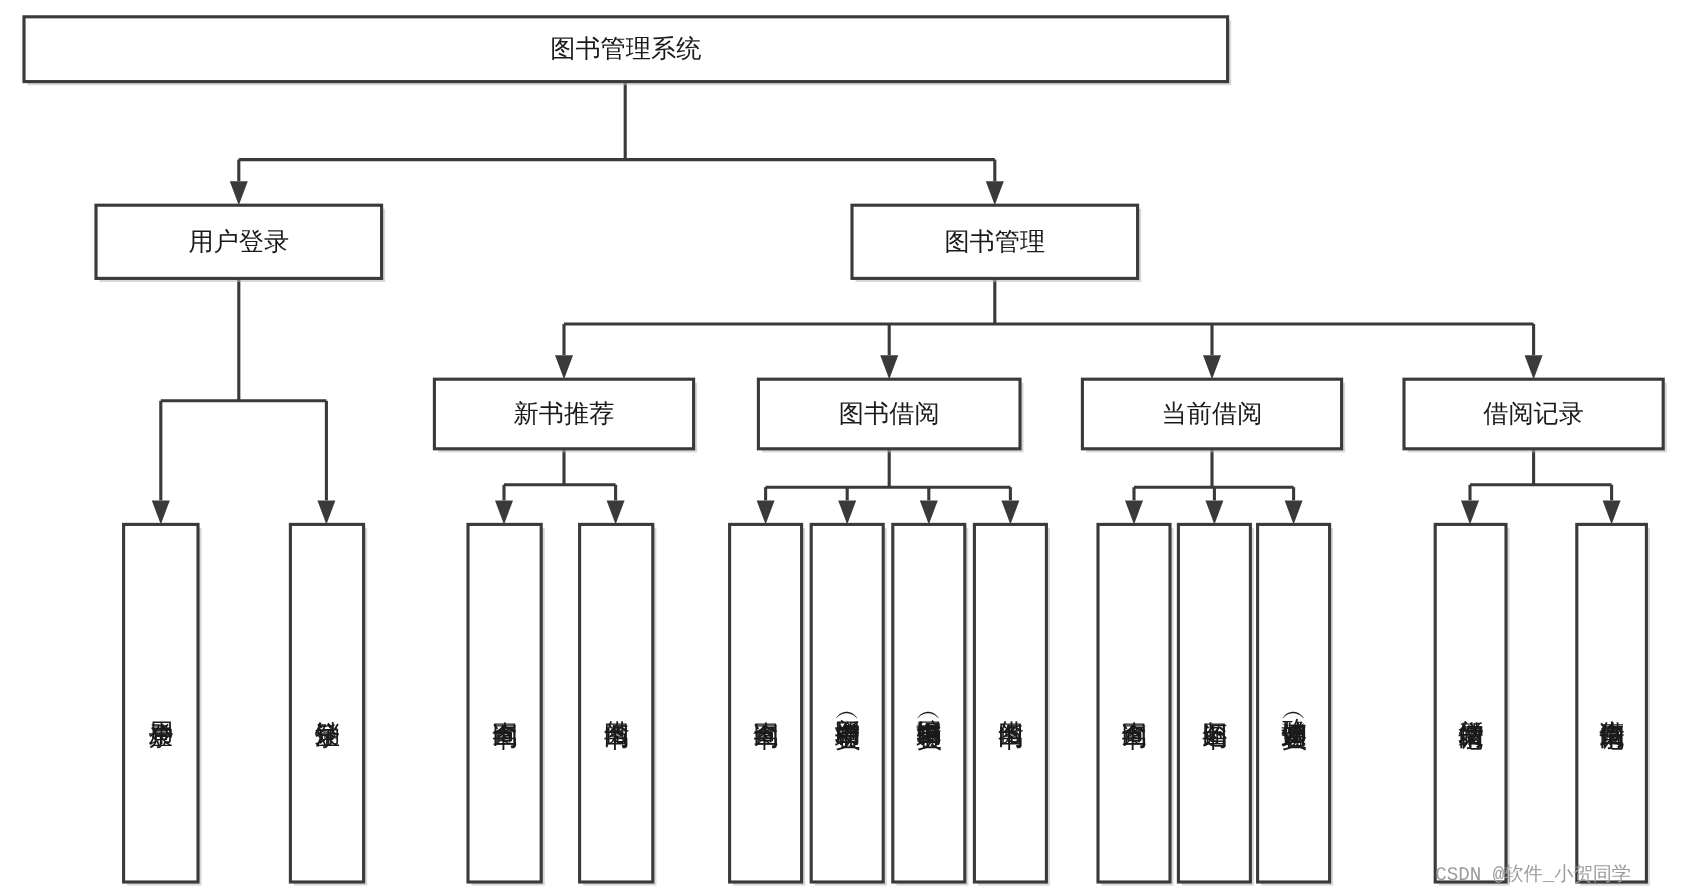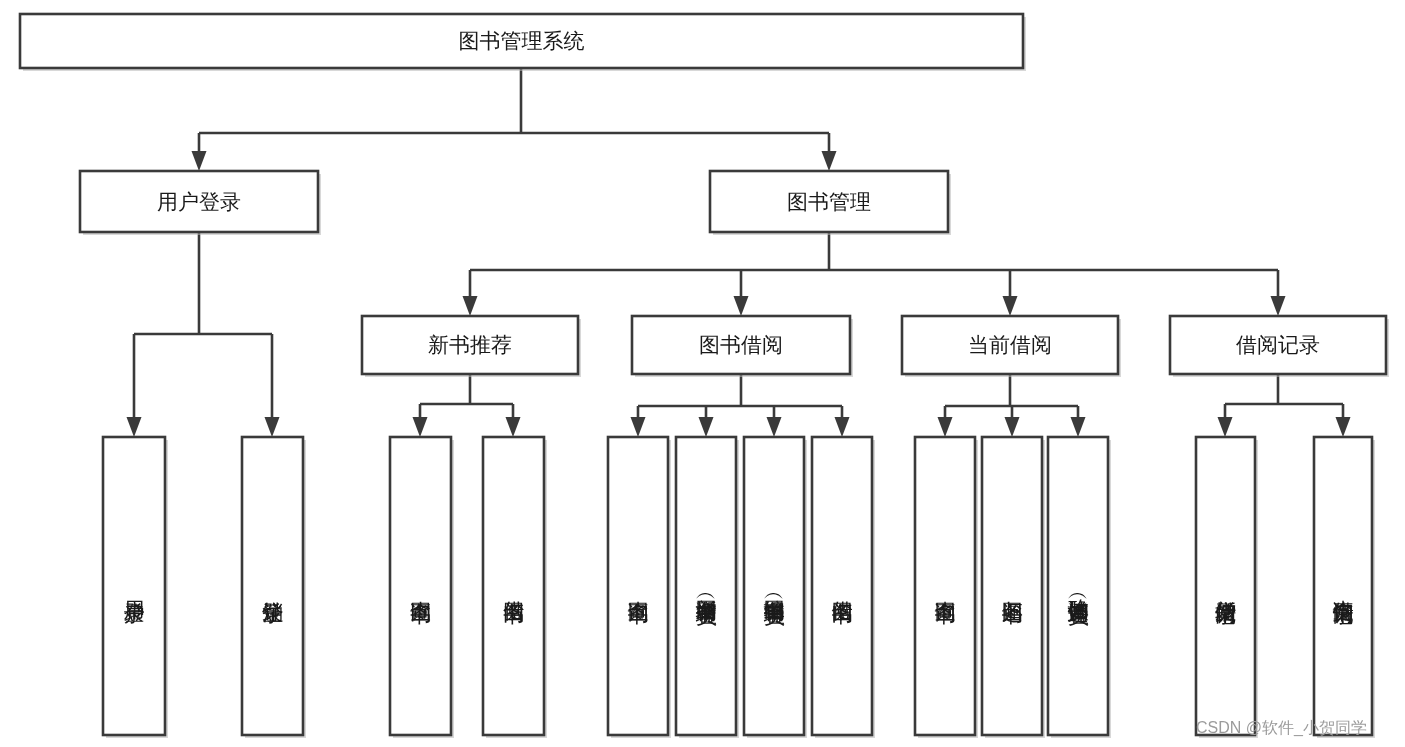--- a/index.html
+++ b/index.html
@@ -64,21 +64,21 @@
     letter-spacing: 1px;
     display: flex;
     align-items: center;
     justify-content: center;
     text-align: center;
     white-space: nowrap;
     user-select: none;
   }
   .watermark {
     position: absolute;
-    font-family: Liberation Sans, sans-serif;
+    font-family: Liberation Mono, monospace;
     font-size: 16px;
     color: #9b9b9b;
     white-space: nowrap;
     user-select: none;
   }
 </style>
 </head>
 <body>
 
 <div id="diagram-root">

